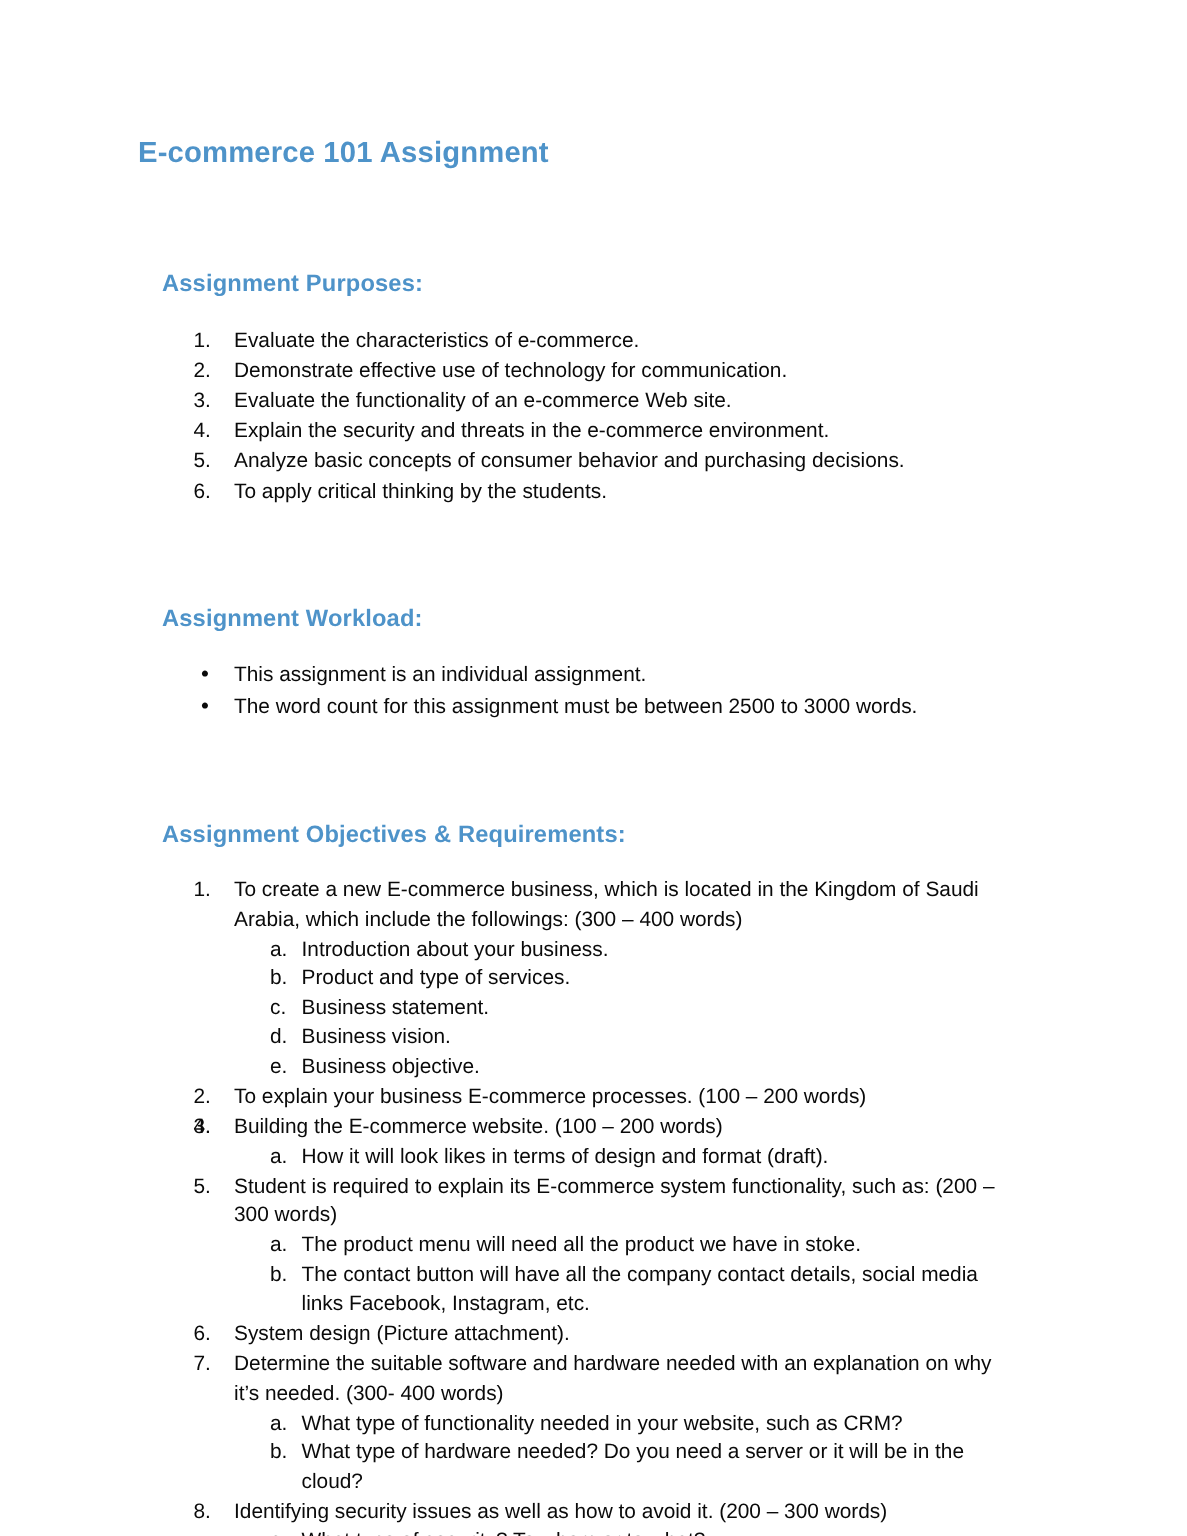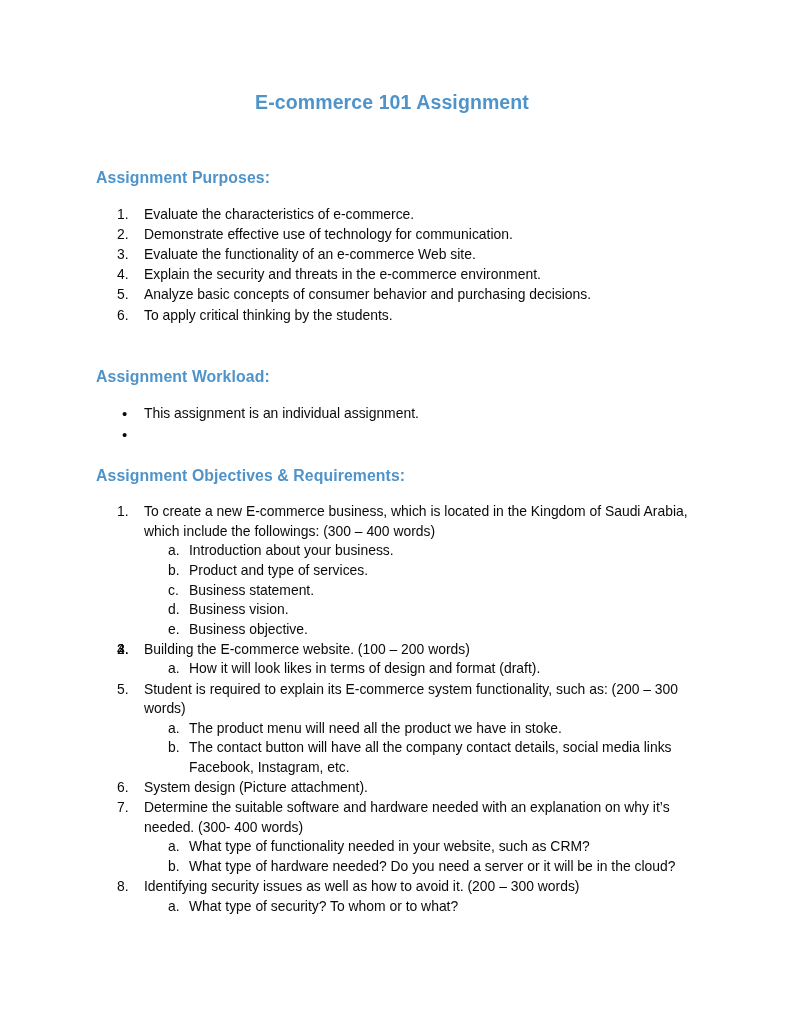--- a/index.html
+++ b/index.html
@@ -30,26 +30,25 @@
 
   
   .doc-title {
     font-size: 19.5px;
     font-weight: bold;
     color: #4E93C9;
     letter-spacing: 0.1px;
     line-height: 1.25;
     margin: 0 0 0 0;
     padding: 0;
-    text-align: center;
   }
 
   
   .section {
-    margin: 4px;
+    margin: 16px;
     padding: 0;
   }
   .section-heading {
     font-size: 15.8px;
     font-weight: bold;
     color: #4E93C9;
     letter-spacing: 0.1px;
     line-height: 1.25;
     margin: 0;
     padding: 0;
@@ -175,20 +174,21 @@
     <div class="section">
       <h2 class="section-heading">Assignment Workload:</h2>
       <div class="head-gap"></div>
       <ul class="bullet-list">
         <li class="bullet-item">
           <span class="marker">•</span>
           <span class="txt">This assignment is an individual assignment.</span>
         </li>
         <li class="bullet-item">
           <span class="marker">•</span>
+          <span class="txt">The word count for this assignment must be between 2500 to 3000 words.</span>
         </li>
       </ul>
     </div>
 
     <div class="sec-gap-3"></div>
 
     <div class="section">
       <h2 class="section-heading">Assignment Objectives &amp; Requirements:</h2>
       <div class="head-gap"></div>
       <ol class="num-list">
@@ -215,20 +215,21 @@
             </li>
             <li class="alpha-item">
               <span class="marker">e.</span>
               <span class="txt">Business objective.</span>
             </li>
           </ol>
         </li>
 
         <li class="num-item">
           <span class="marker">2.</span>
+          <span class="txt">To explain your business E-commerce processes. (100 – 200 words)</span>
         </li>
 
         <li class="num-item">
           <span class="marker">3.</span>
         </li>
 
         <li class="num-item">
           <span class="marker">4.</span>
           <span class="txt">Building the E-commerce website. (100 – 200 words)</span>
           <ol class="alpha-list">

